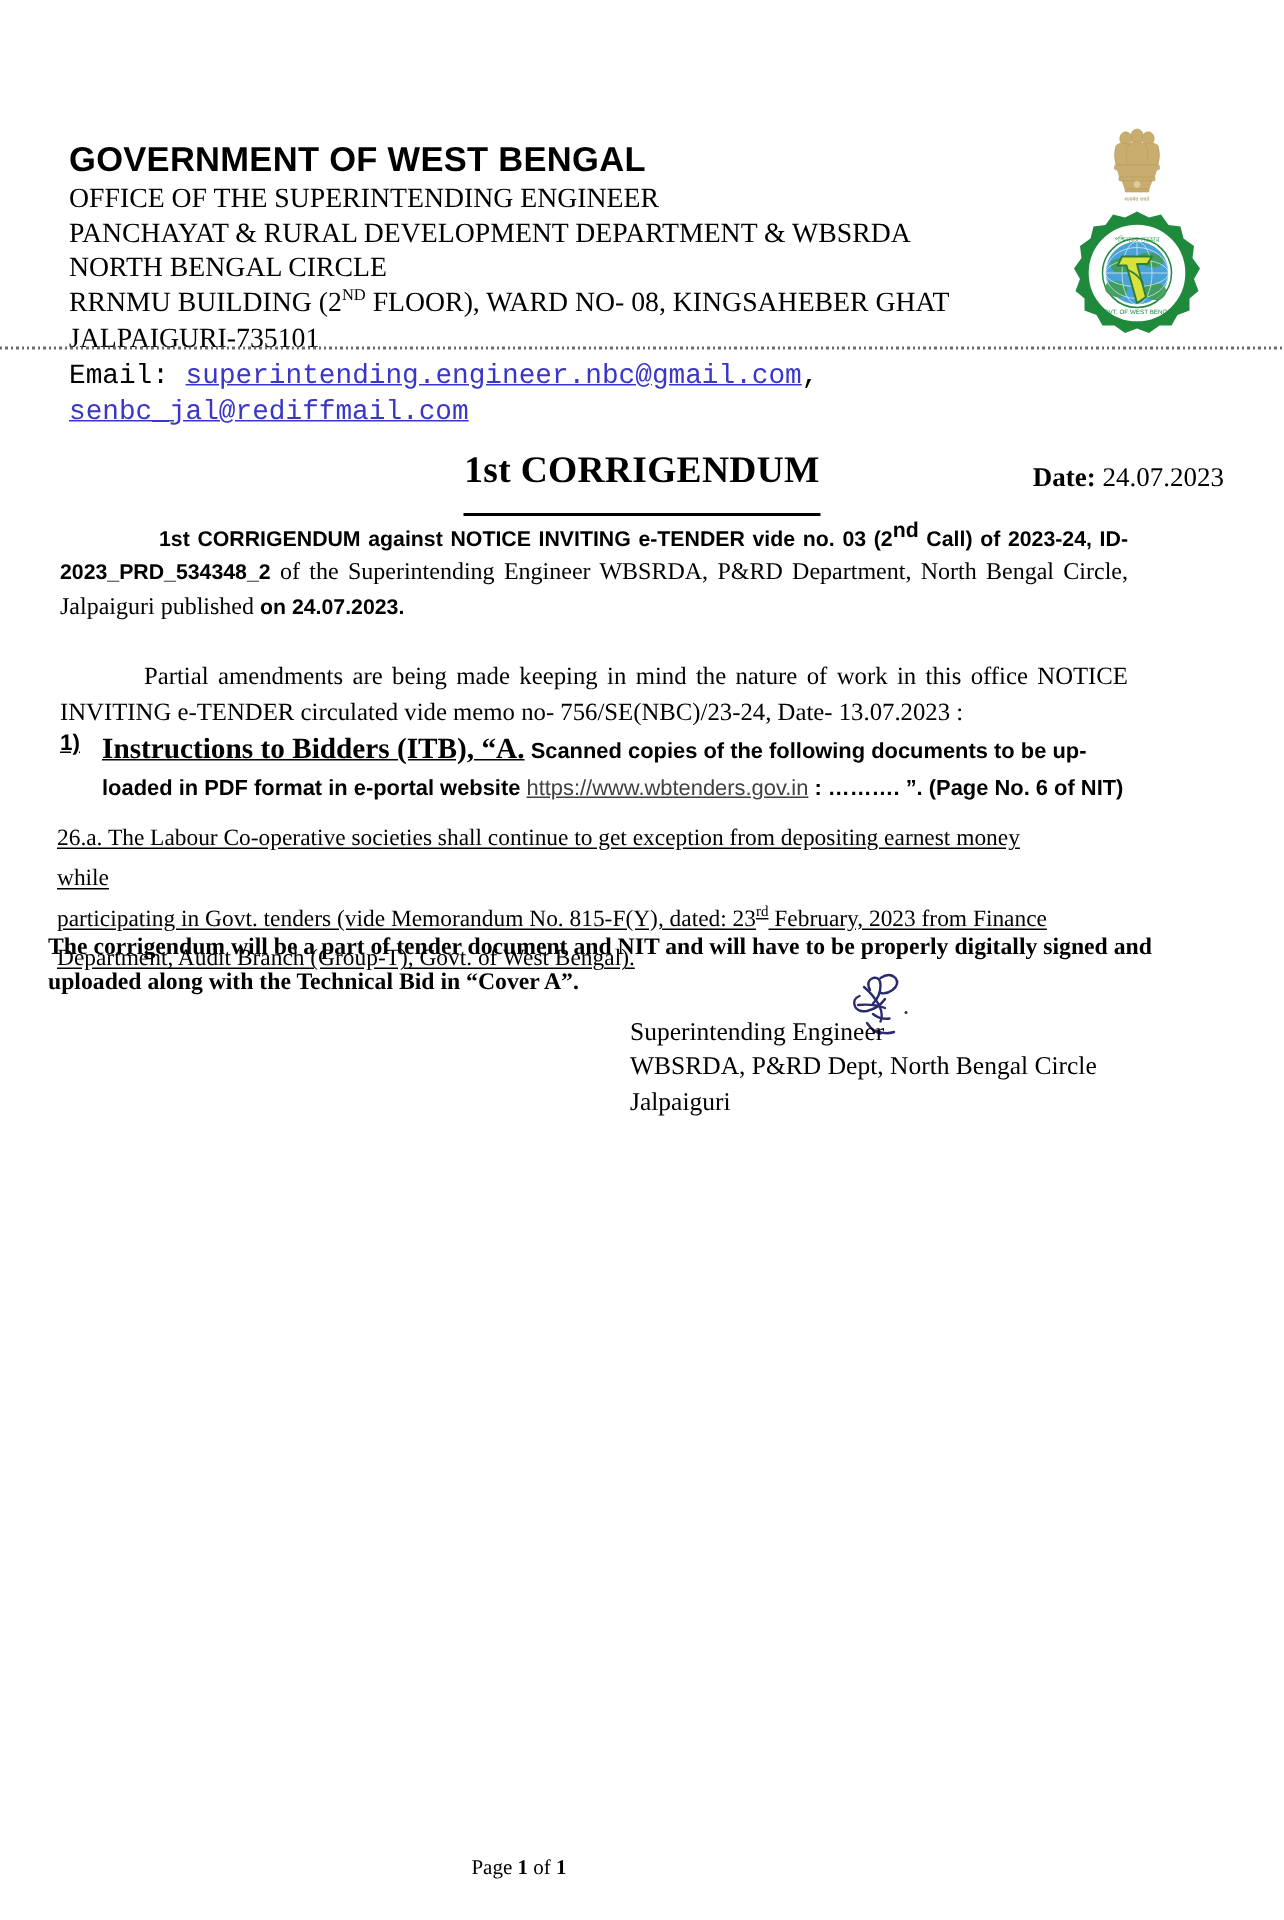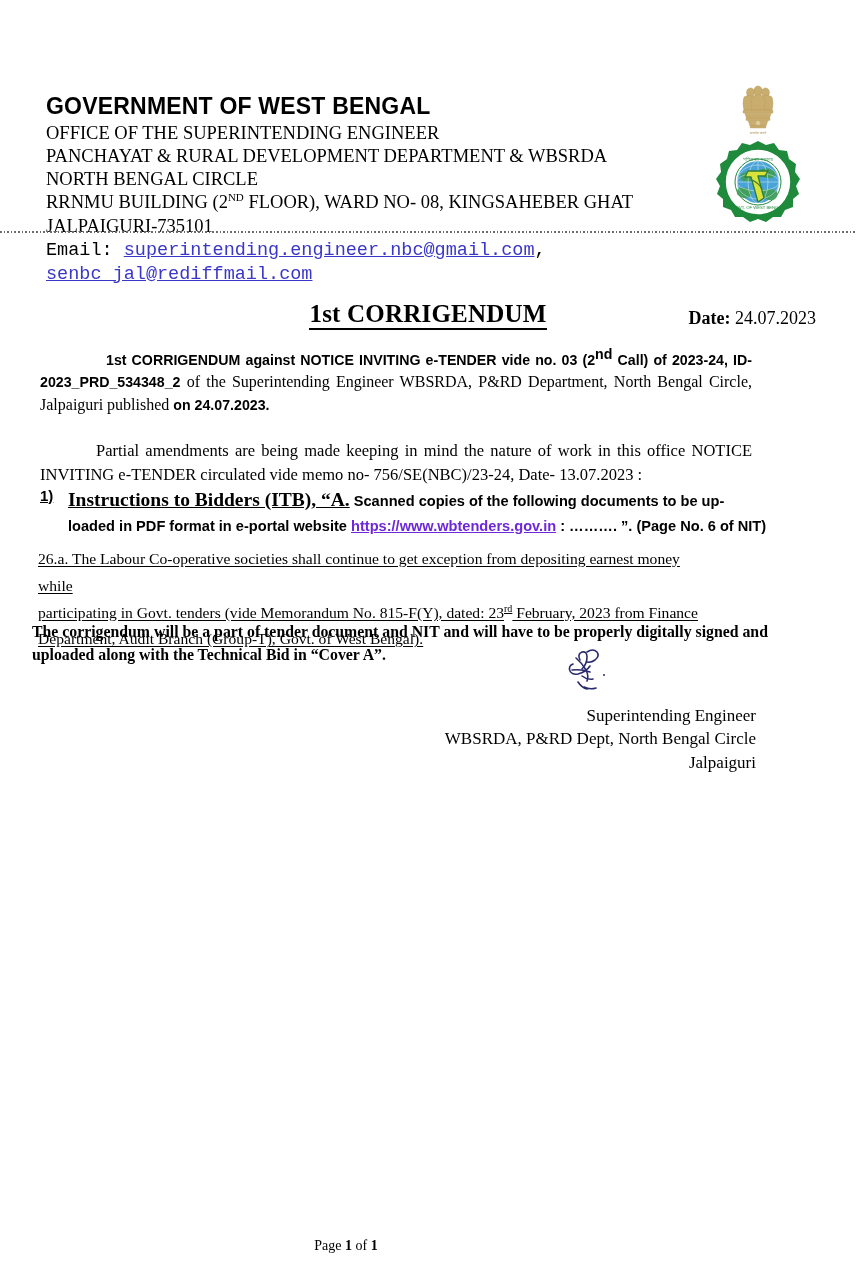--- a/index.html
+++ b/index.html
@@ -126,21 +126,21 @@
     left: 0;
     top: 300px;
     width: 856px;
     text-align: center;
     font-size: 25px;
     font-weight: bold;
     letter-spacing: 0.2px;
   }
   .doc-title span {
     border-bottom: 2px solid #000;
-    padding-bottom: 1px;
+    padding-bottom: 15px;
   }
 
   
   .body-wrap {
     position: absolute;
     left: 40px;
     top: 344px;
     width: 712px;
   }
 
@@ -197,24 +197,24 @@
     font-weight: bold;
     font-size: 19.5px;
     text-decoration: underline;
   }
   .item-body {
     font-family: "Liberation Sans", sans-serif;
     font-weight: bold;
     font-size: 14.6px;
   }
   .url-link {
-    color: #6d28d9;
+    color: #404040;
     text-decoration: underline;
     font-family: "Liberation Sans", sans-serif;
-    font-weight: bold;
+    font-weight: normal;
     font-size: 14.6px;
   }
 
   
   .clause-26a {
     position: absolute;
     left: 38px;
     top: 546px;
     width: 680px;
     font-family: "Liberation Serif", serif;
@@ -241,23 +241,23 @@
     font-family: Liberation Serif, serif;
     font-weight: bold;
     font-size: 15.8px;
     line-height: 1.48;
   }
 
   
   .sign-block {
     position: absolute;
     left: 420px;
-    top: 704px;
+    top: 676px;
     width: 336px;
-    text-align: right;
+    text-align: left;
     font-family: "Liberation Serif", serif;
     font-size: 17px;
     line-height: 1.38;
   }
   .sign-ink {
     position: absolute;
     left: 560px;
     top: 646px;
     width: 60px;
     height: 48px;

